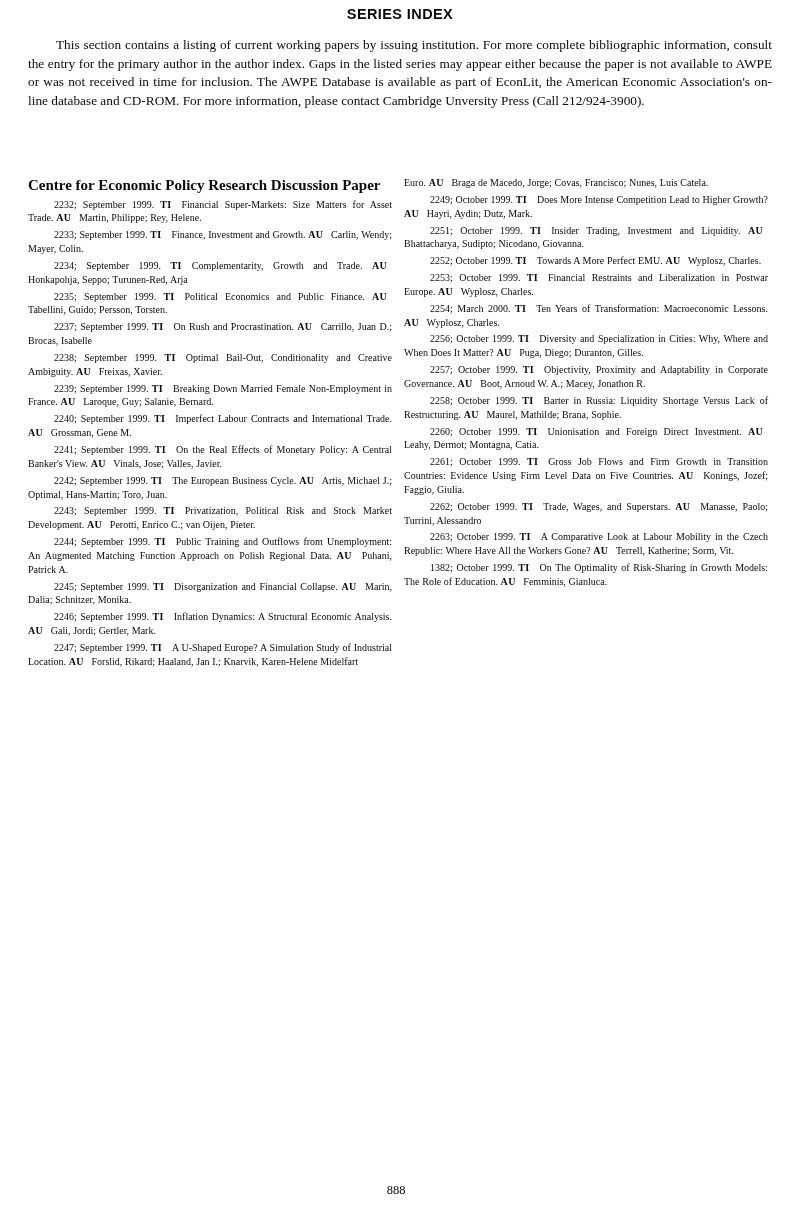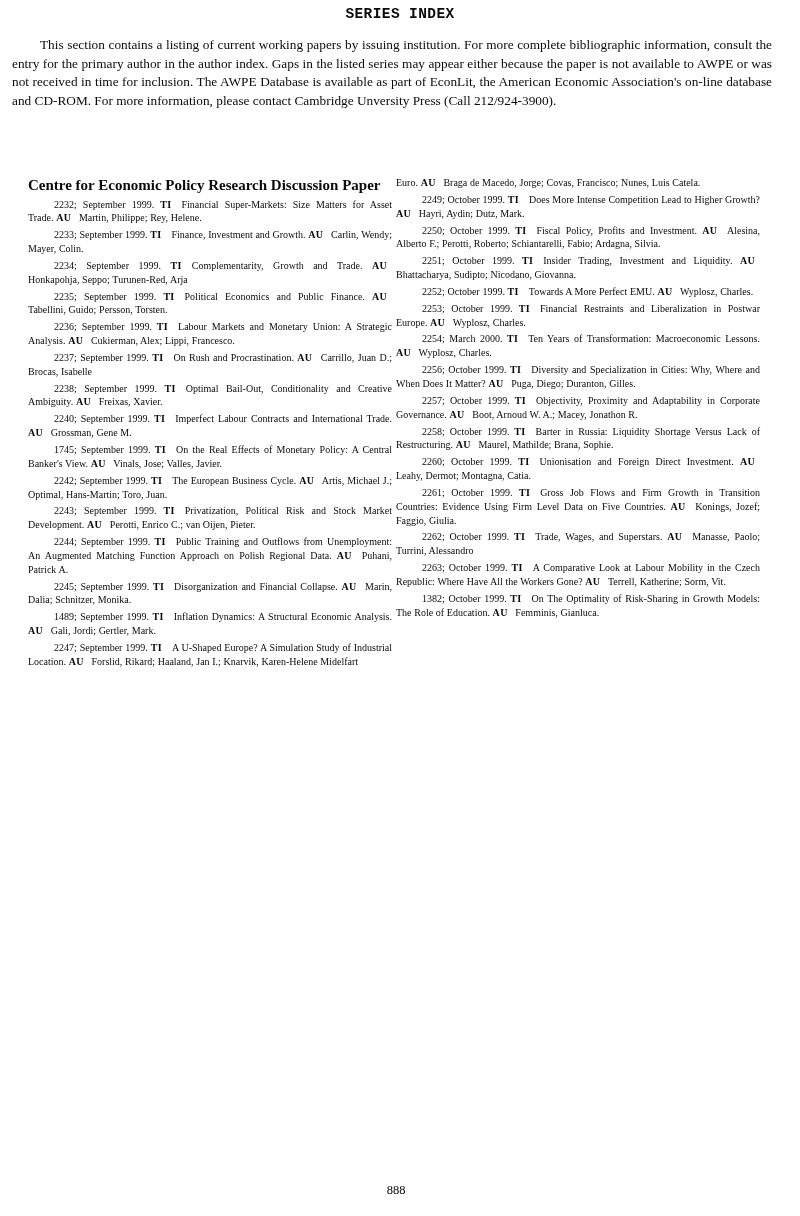--- a/index.html
+++ b/index.html
@@ -23,38 +23,38 @@
     box-sizing: border-box;
     padding: 0;
   }
   .page-title {
     text-align: center;
     font-size: 14.5px;
     font-weight: bold;
     letter-spacing: 0.4px;
     margin: 6px 0 0 0;
     padding: 0;
-    font-family: Liberation Mono, monospace;
+    font-family: Liberation Sans, sans-serif;
   }
   .intro {
-    margin: 14px 28px 0 12px;
+    margin: 14px 28px 0 28px;
     font-size: 13.3px;
     line-height: 1.40;
     text-align: justify;
     text-indent: 28px;
     font-family: "Liberation Serif", "DejaVu Serif", serif;
   }
   .columns {
     position: absolute;
     top: 170px;
     left: 28px;
     width: 744px;
     display: flex;
     flex-direction: row;
-    gap: 4px;
+    gap: 12px;
   }
   .column {
     width: 364px;
     flex: 0 0 364px;
   }
   .section-heading {
     font-size: 15px;
     font-weight: bold;
     line-height: 1.30;
     margin: 0 0 2px 0;
@@ -99,41 +99,40 @@
 
   <div class="columns">
 
     <div class="column" id="col-left">
       <div class="section-heading">Centre for Economic Policy Research Discussion Paper</div>
       <div id="left-entries">
           <p class="entry"><span>2232</span>; <span>September 1999.</span> <span class="tag">TI</span> <span>Financial Super-Markets: Size Matters for Asset Trade.</span> <span class="tag">AU</span>  <span>Martin, Philippe; Rey, Helene.</span></p>
           <p class="entry"><span>2233</span>; <span>September 1999.</span> <span class="tag">TI</span> <span>Finance, Investment and Growth.</span> <span class="tag">AU</span>  <span>Carlin, Wendy; Mayer, Colin.</span></p>
           <p class="entry"><span>2234</span>; <span>September 1999.</span> <span class="tag">TI</span> <span>Complementarity, Growth and Trade.</span> <span class="tag">AU</span>  <span>Honkapohja, Seppo; Turunen-Red, Arja</span></p>
           <p class="entry"><span>2235</span>; <span>September 1999.</span> <span class="tag">TI</span> <span>Political Economics and Public Finance.</span> <span class="tag">AU</span>  <span>Tabellini, Guido; Persson, Torsten.</span></p>
-          <p class="entry"><span>2236</span>; <span>September 1999.</span> <span class="tag">TI</span> <span>Labour Markets and Monetary Union: A Strategic Analysis.</span> <span class="tag">AU</span>  <span>Cukierman, Alex; Lippi, Francesco.</span></p>
           <p class="entry"><span>2237</span>; <span>September 1999.</span> <span class="tag">TI</span> <span>On Rush and Procrastination.</span> <span class="tag">AU</span>  <span>Carrillo, Juan D.; Brocas, Isabelle</span></p>
           <p class="entry"><span>2238</span>; <span>September 1999.</span> <span class="tag">TI</span> <span>Optimal Bail-Out, Conditionality and Creative Ambiguity.</span> <span class="tag">AU</span>  <span>Freixas, Xavier.</span></p>
+          <p class="entry"><span>2239</span>; <span>September 1999.</span> <span class="tag">TI</span> <span>Breaking Down Married Female Non-Employment in France.</span> <span class="tag">AU</span>  <span>Laroque, Guy; Salanie, Bernard.</span></p>
           <p class="entry"><span>2240</span>; <span>September 1999.</span> <span class="tag">TI</span> <span>Imperfect Labour Contracts and International Trade.</span> <span class="tag">AU</span>  <span>Grossman, Gene M.</span></p>
-          <p class="entry"><span>1745</span>; <span>September 1999.</span> <span class="tag">TI</span> <span>On the Real Effects of Monetary Policy: A Central Banker's View.</span> <span class="tag">AU</span>  <span>Vinals, Jose; Valles, Javier.</span></p>
+          <p class="entry"><span>2241</span>; <span>September 1999.</span> <span class="tag">TI</span> <span>On the Real Effects of Monetary Policy: A Central Banker's View.</span> <span class="tag">AU</span>  <span>Vinals, Jose; Valles, Javier.</span></p>
           <p class="entry"><span>2242</span>; <span>September 1999.</span> <span class="tag">TI</span> <span>The European Business Cycle.</span> <span class="tag">AU</span>  <span>Artis, Michael J.; Optimal, Hans-Martin; Toro, Juan.</span></p>
           <p class="entry"><span>2243</span>; <span>September 1999.</span> <span class="tag">TI</span> <span>Privatization, Political Risk and Stock Market Development.</span> <span class="tag">AU</span>  <span>Perotti, Enrico C.; van Oijen, Pieter.</span></p>
           <p class="entry"><span>2244</span>; <span>September 1999.</span> <span class="tag">TI</span> <span>Public Training and Outflows from Unemployment: An Augmented Matching Function Approach on Polish Regional Data.</span> <span class="tag">AU</span>  <span>Puhani, Patrick A.</span></p>
           <p class="entry"><span>2245</span>; <span>September 1999.</span> <span class="tag">TI</span> <span>Disorganization and Financial Collapse.</span> <span class="tag">AU</span>  <span>Marin, Dalia; Schnitzer, Monika.</span></p>
-          <p class="entry"><span>1489</span>; <span>September 1999.</span> <span class="tag">TI</span> <span>Inflation Dynamics: A Structural Economic Analysis.</span> <span class="tag">AU</span>  <span>Gali, Jordi; Gertler, Mark.</span></p>
+          <p class="entry"><span>2246</span>; <span>September 1999.</span> <span class="tag">TI</span> <span>Inflation Dynamics: A Structural Economic Analysis.</span> <span class="tag">AU</span>  <span>Gali, Jordi; Gertler, Mark.</span></p>
           <p class="entry"><span>2247</span>; <span>September 1999.</span> <span class="tag">TI</span> <span>A U-Shaped Europe? A Simulation Study of Industrial Location.</span> <span class="tag">AU</span>  <span>Forslid, Rikard; Haaland, Jan I.; Knarvik, Karen-Helene Midelfart</span></p>
         </div>
     </div>
 
     <div class="column" id="col-right">
       <div id="right-continuation">
           <p class="entry cont-line"><span>Euro.</span> <span class="tag">AU</span>  <span>Braga de Macedo, Jorge; Covas, Francisco; Nunes, Luis Catela.</span></p>
         </div>
       <div id="right-entries">
           <p class="entry"><span>2249</span>; <span>October 1999.</span> <span class="tag">TI</span> <span>Does More Intense Competition Lead to Higher Growth?</span> <span class="tag">AU</span>  <span>Hayri, Aydin; Dutz, Mark.</span></p>
-          <p class="entry"><span>2250</span>; <span>October 1999.</span> <span class="tag">TI</span> <span>Fiscal Policy, Profits and Investment.</span> <span class="tag">AU</span>  <span>Alesina, Alberto F.; Perotti, Roberto; Schiantarelli, Fabio; Ardagna, Silvia.</span></p>
           <p class="entry"><span>2251</span>; <span>October 1999.</span> <span class="tag">TI</span> <span>Insider Trading, Investment and Liquidity.</span> <span class="tag">AU</span>  <span>Bhattacharya, Sudipto; Nicodano, Giovanna.</span></p>
           <p class="entry"><span>2252</span>; <span>October 1999.</span> <span class="tag">TI</span> <span>Towards A More Perfect EMU.</span> <span class="tag">AU</span>  <span>Wyplosz, Charles.</span></p>
           <p class="entry"><span>2253</span>; <span>October 1999.</span> <span class="tag">TI</span> <span>Financial Restraints and Liberalization in Postwar Europe.</span> <span class="tag">AU</span>  <span>Wyplosz, Charles.</span></p>
           <p class="entry"><span>2254</span>; <span>March 2000.</span> <span class="tag">TI</span> <span>Ten Years of Transformation: Macroeconomic Lessons.</span> <span class="tag">AU</span>  <span>Wyplosz, Charles.</span></p>
           <p class="entry"><span>2256</span>; <span>October 1999.</span> <span class="tag">TI</span> <span>Diversity and Specialization in Cities: Why, Where and When Does It Matter?</span> <span class="tag">AU</span>  <span>Puga, Diego; Duranton, Gilles.</span></p>
           <p class="entry"><span>2257</span>; <span>October 1999.</span> <span class="tag">TI</span> <span>Objectivity, Proximity and Adaptability in Corporate Governance.</span> <span class="tag">AU</span>  <span>Boot, Arnoud W. A.; Macey, Jonathon R.</span></p>
           <p class="entry"><span>2258</span>; <span>October 1999.</span> <span class="tag">TI</span> <span>Barter in Russia: Liquidity Shortage Versus Lack of Restructuring.</span> <span class="tag">AU</span>  <span>Maurel, Mathilde; Brana, Sophie.</span></p>
           <p class="entry"><span>2260</span>; <span>October 1999.</span> <span class="tag">TI</span> <span>Unionisation and Foreign Direct Investment.</span> <span class="tag">AU</span>  <span>Leahy, Dermot; Montagna, Catia.</span></p>
           <p class="entry"><span>2261</span>; <span>October 1999.</span> <span class="tag">TI</span> <span>Gross Job Flows and Firm Growth in Transition Countries: Evidence Using Firm Level Data on Five Countries.</span> <span class="tag">AU</span>  <span>Konings, Jozef; Faggio, Giulia.</span></p>
           <p class="entry"><span>2262</span>; <span>October 1999.</span> <span class="tag">TI</span> <span>Trade, Wages, and Superstars.</span> <span class="tag">AU</span>  <span>Manasse, Paolo; Turrini, Alessandro</span></p>

